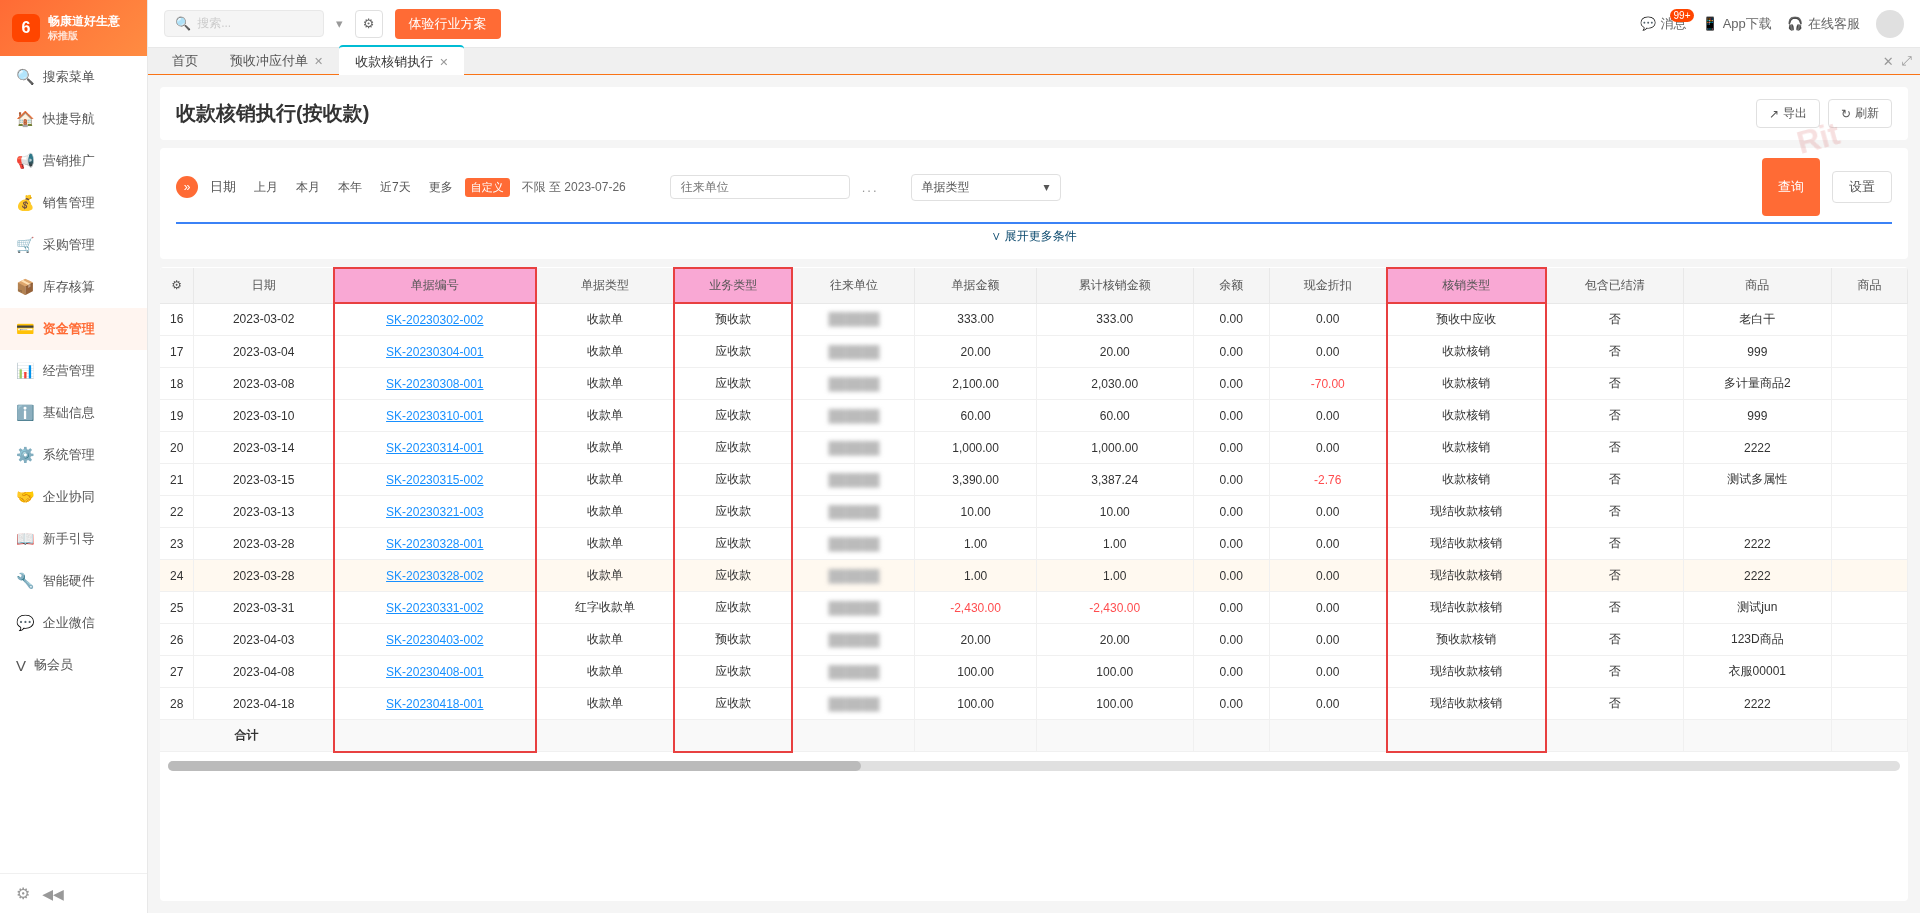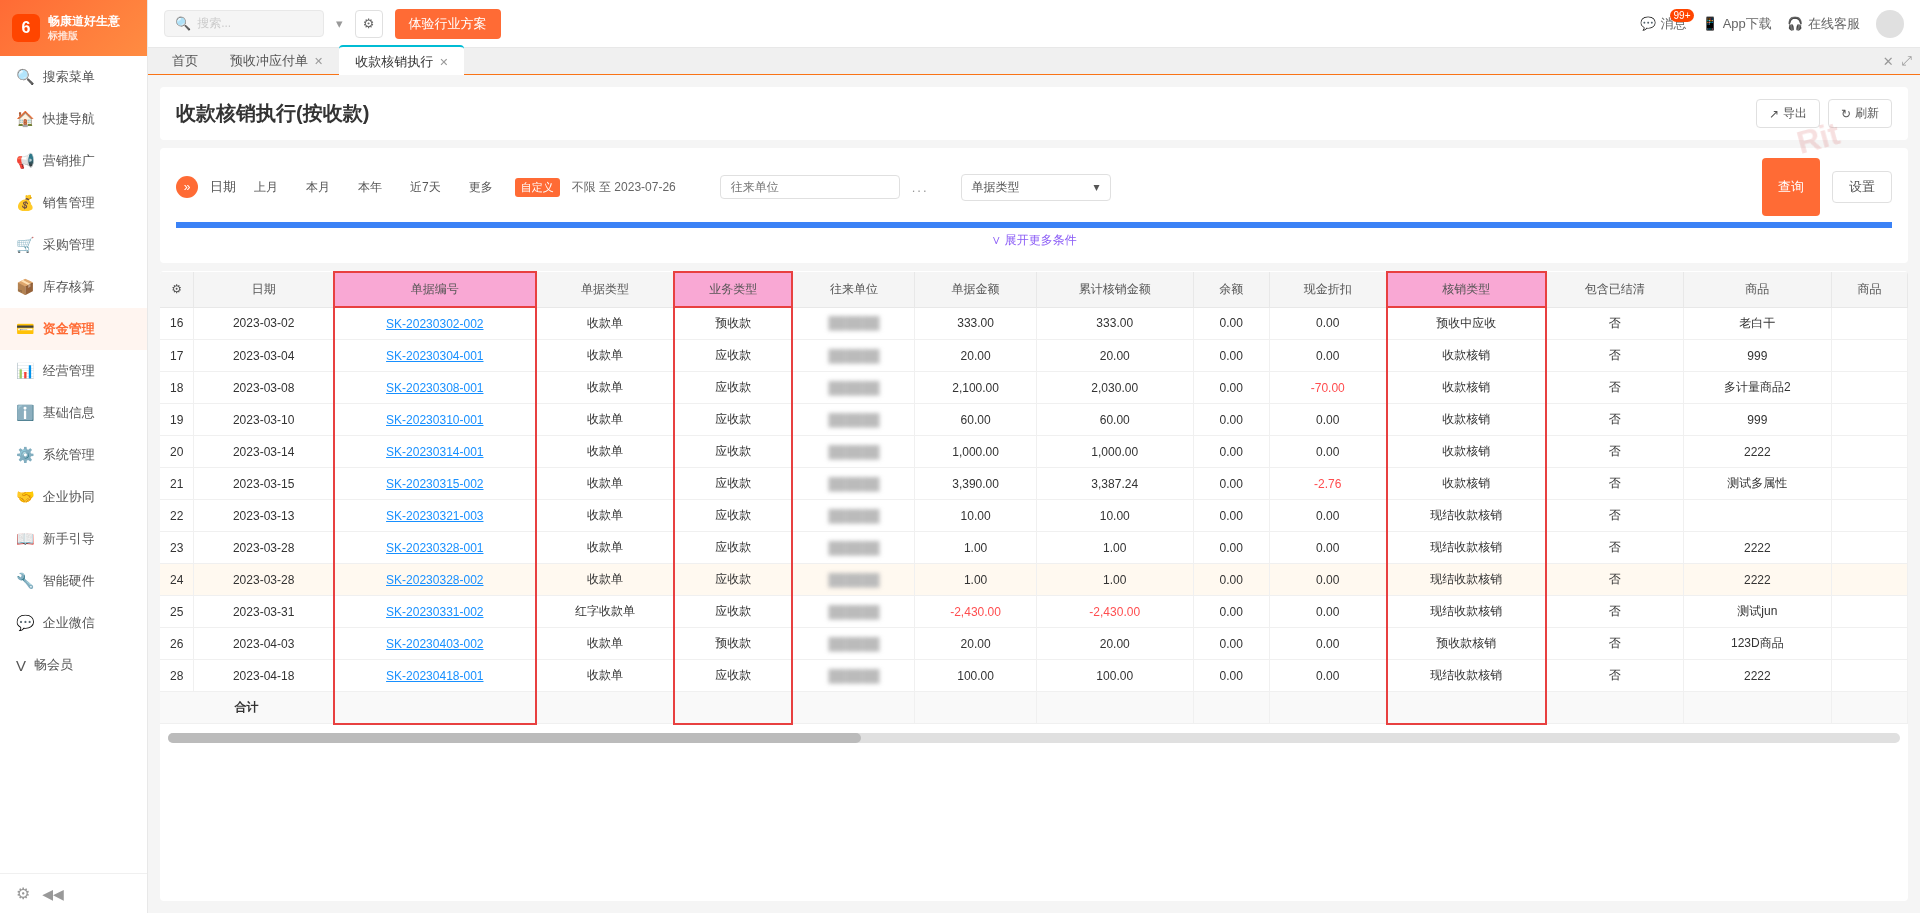--- a/index.html
+++ b/index.html
@@ -137,21 +137,21 @@
       padding: 10px 16px;
       margin-bottom: 8px;
     }
     .filter-row { display: flex; align-items: center; gap: 12px; flex-wrap: wrap; }
     .filter-expand-btn {
       background: #ff6b35; color: white; border: none; border-radius: 50%;
       width: 22px; height: 22px; cursor: pointer; font-size: 12px;
       display: flex; align-items: center; justify-content: center;
     }
     .filter-label { color: #555; font-size: 13px; white-space: nowrap; }
-    .date-shortcuts { display: flex; gap: 16px; align-items: center; }
+    .date-shortcuts { display: flex; gap: 6px; align-items: center; }
     .date-btn {
       color: #555; cursor: pointer; font-size: 12px; padding: 2px 6px;
       border-radius: 3px;
     }
     .date-custom {
       background: #ff6b35; color: white; font-size: 11px; padding: 2px 6px;
       border-radius: 3px; cursor: pointer;
     }
     .filter-divider { color: #ccc; }
     .filter-input {
@@ -167,22 +167,22 @@
     }
     .query-btn {
       background: #ff6b35; color: white; border: none; border-radius: 4px;
       padding: 20px 16px; cursor: pointer; font-size: 13px;
     }
     .settings-btn {
       border: 1px solid #e0e0e0; background: white; border-radius: 4px;
       padding: 6px 16px; cursor: pointer; font-size: 13px; color: #555;
     }
     .expand-conditions {
-      text-align: center; padding: 4px; cursor: pointer; color: #8b5cf6; font-size: 12px;
-      border-top: 6px solid #3b82f6; margin-top: 6px;
+      text-align: center; padding: 4px; cursor: pointer; color: #0c4a6e; font-size: 12px;
+      border-top: 2px solid #3b82f6; margin-top: 6px;
     }
 
     
     .table-container {
       background: white; border-radius: 4px; flex: 1; overflow: auto;
     }
     table { width: 100%; border-collapse: collapse; font-size: 12px; }
     thead tr { background: #f5f5f5; }
     th {
       padding: 8px 10px; text-align: center; color: #555; font-weight: 500;
@@ -589,20 +589,36 @@
     <td class="">20.00</td>
     <td class="">20.00</td>
     <td>0.00</td>
     <td class="">0.00</td>
     <td class="td-highlighted">预收款核销</td>
     <td>否</td>
     <td>123D商品</td>
     <td></td>
   </tr>
             <tr>
+    <td>27</td>
+    <td>2023-04-08</td>
+    <td class="link td-highlighted">SK-20230408-001</td>
+    <td>收款单</td>
+    <td class="td-highlighted">应收款</td>
+    <td><span class="blurred">██████</span></td>
+    <td class="">100.00</td>
+    <td class="">100.00</td>
+    <td>0.00</td>
+    <td class="">0.00</td>
+    <td class="td-highlighted">现结收款核销</td>
+    <td>否</td>
+    <td>衣服00001</td>
+    <td></td>
+  </tr>
+            <tr>
     <td>28</td>
     <td>2023-04-18</td>
     <td class="link td-highlighted">SK-20230418-001</td>
     <td>收款单</td>
     <td class="td-highlighted">应收款</td>
     <td><span class="blurred">██████</span></td>
     <td class="">100.00</td>
     <td class="">100.00</td>
     <td>0.00</td>
     <td class="">0.00</td>

